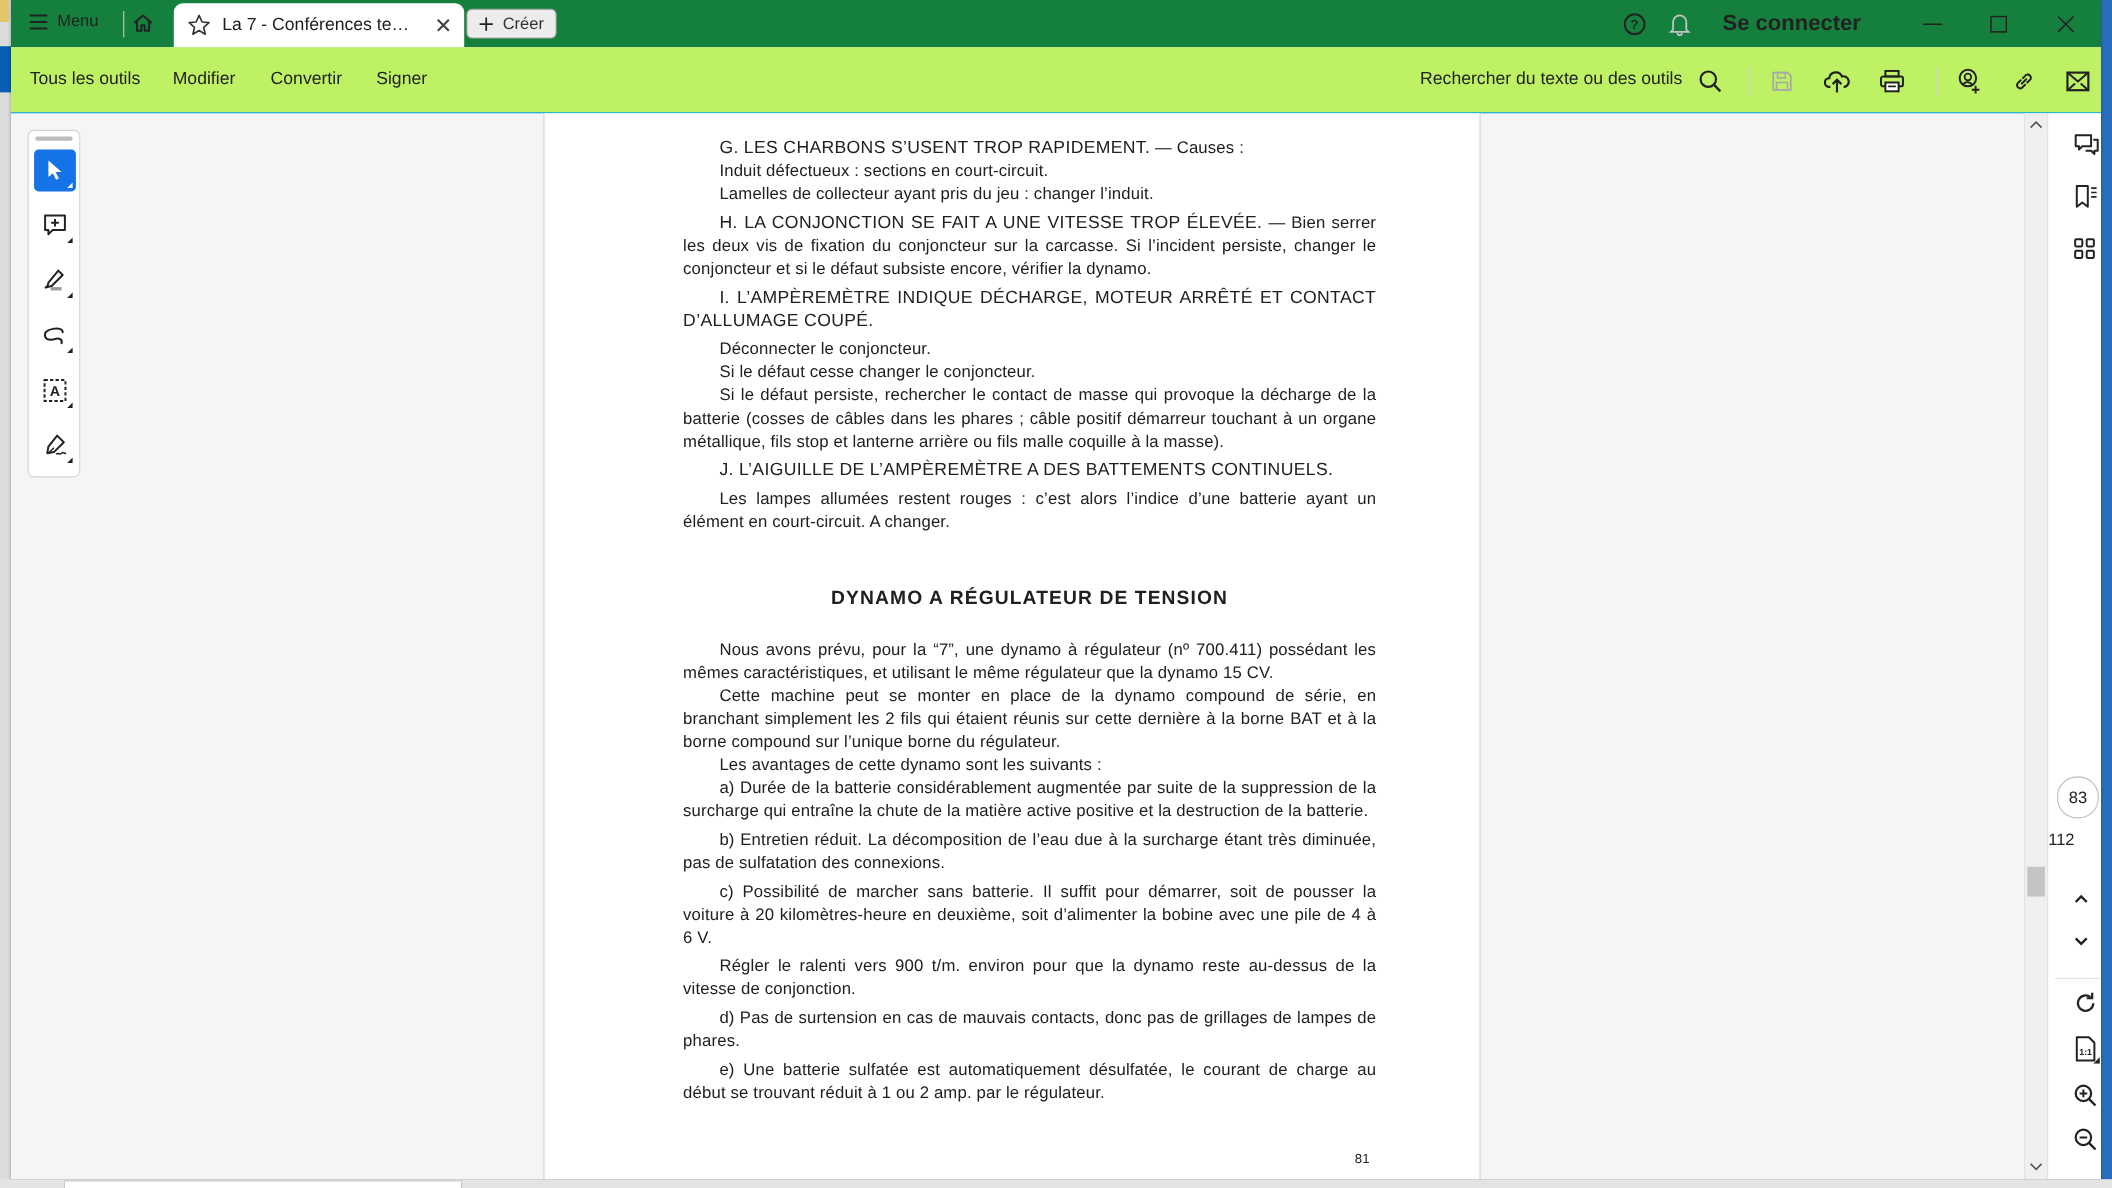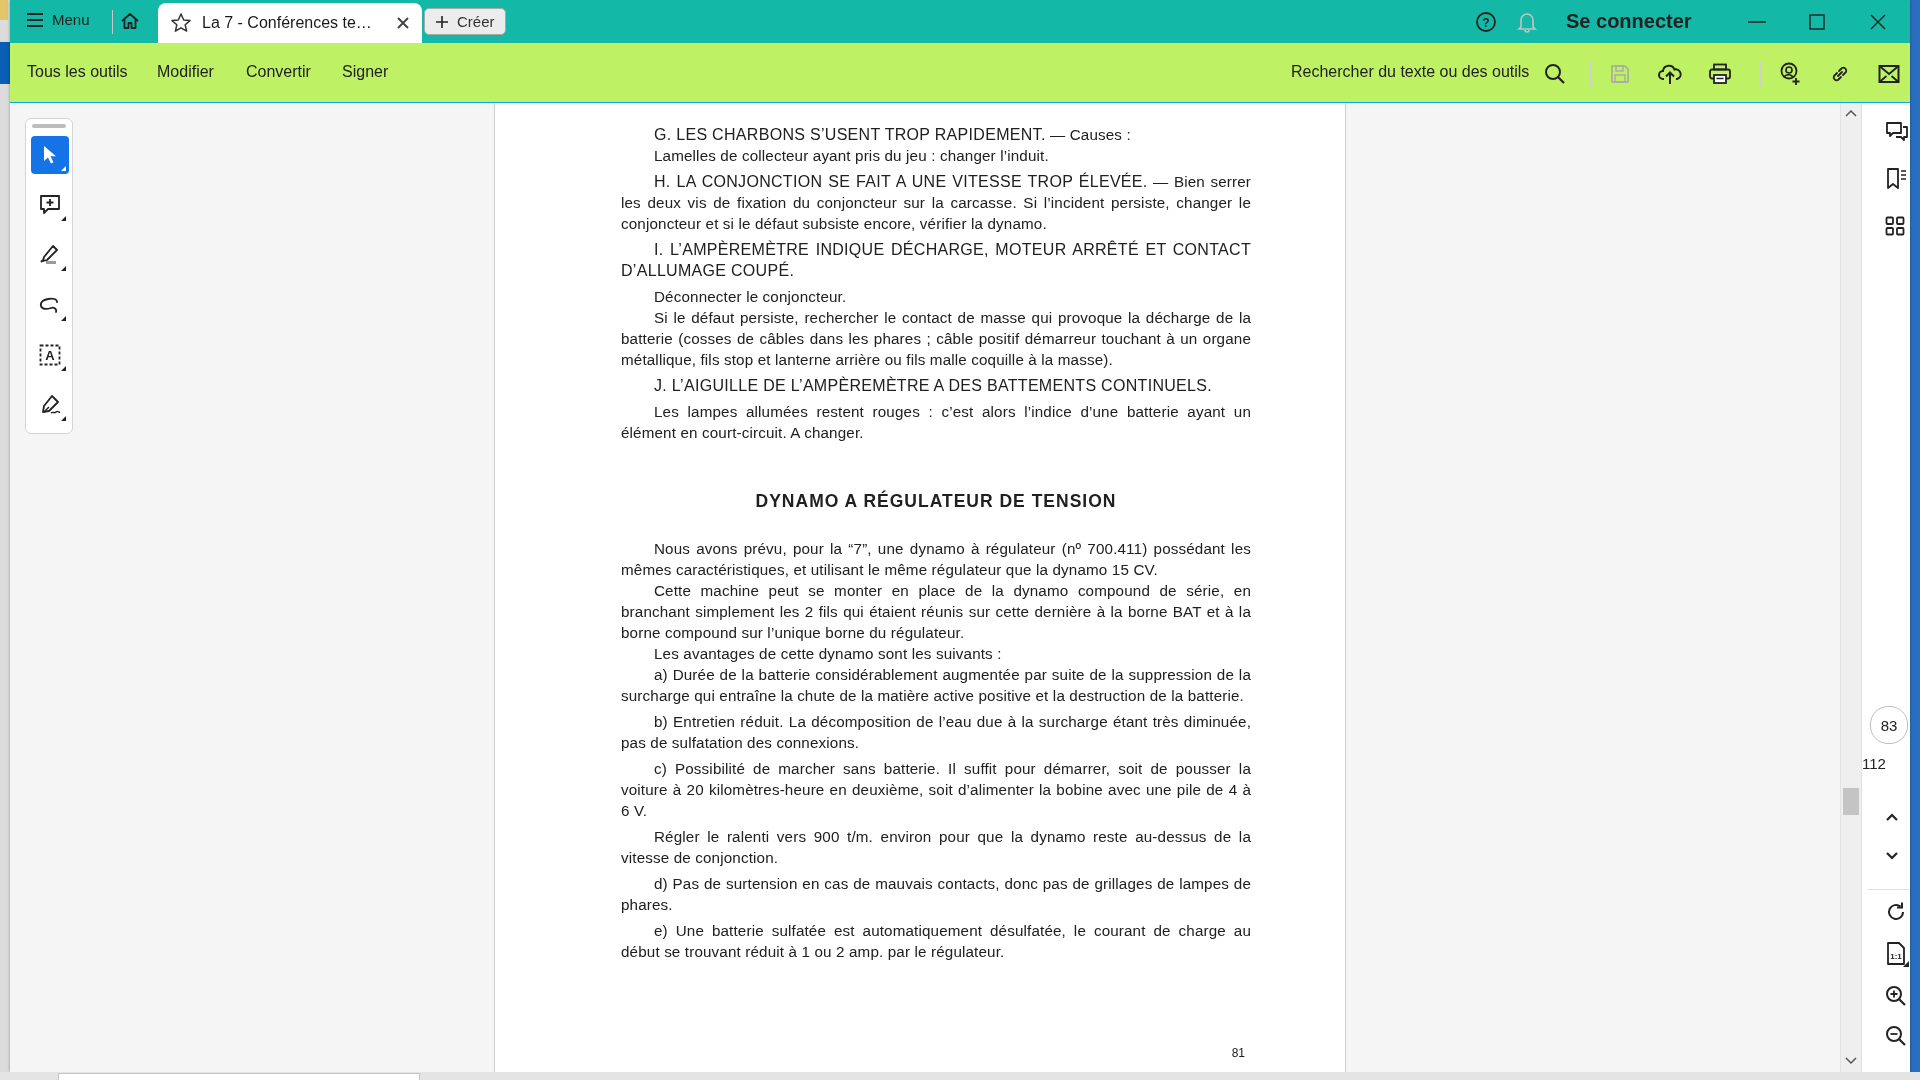--- a/index.html
+++ b/index.html
@@ -1,21 +1,21 @@
 <!DOCTYPE html>
 <html><head>
 <meta charset="utf-8">
 <style>
   html,body{margin:0;padding:0;}
   body{width:1920px;height:1080px;overflow:hidden;position:relative;background:#2a6fbf;font-family:"Liberation Sans",sans-serif;color:#1a1a1a;}
   .desk-strip{position:absolute;left:0;top:0;width:10px;height:1080px;background:#dcdcdc;}
   .desk-strip .blue{position:absolute;left:0;top:42px;width:10px;height:42px;background:#0a5fb4;}
   .desk-strip .gold{position:absolute;left:0;top:0;width:8px;height:20px;background:#e5c56a;}
   .window{position:absolute;left:10px;top:0;width:1900px;height:1072px;background:#fff;box-shadow:0 0 3px rgba(0,0,0,.35);overflow:hidden;}
-  .titlebar{position:absolute;left:0;top:0;right:0;height:43px;background:#14b8a6;}
+  .titlebar{position:absolute;left:0;top:0;right:0;height:43px;background:#15803d;}
   .tb-item{position:absolute;display:flex;align-items:center;gap:8px;font-size:15px;color:#222;}
   .menu-btn{left:16px;top:11px;}
   .sep-v{position:absolute;width:1px;background:#c8c8c8;}
   .home-btn{left:110px;top:11px;}
   .tab{position:absolute;left:148px;top:3px;width:264px;height:40px;background:#fff;border-radius:8px 8px 0 0;display:flex;align-items:center;padding:0 12px;box-sizing:border-box;gap:10px;font-size:16px;}
   .tab .tab-title{flex:1;white-space:nowrap;overflow:hidden;}
   .create-btn{position:absolute;left:414px;top:8px;height:27px;padding:0 10px;border:1px solid #a8a8a8;border-radius:5px;display:flex;align-items:center;gap:8px;font-size:15px;color:#333;box-sizing:border-box;background:#ececec;}
   .signin{position:absolute;left:1556px;top:10px;font-size:20px;font-weight:bold;color:#222;text-align:center;}
   .win-ctrl{position:absolute;top:8px;width:40px;height:28px;display:flex;align-items:center;justify-content:center;}
   .toolbar{position:absolute;left:0;top:43px;right:0;height:59px;background:#bef264;border-bottom:4px solid #0ea5e9;}
@@ -252,27 +252,29 @@
               <path d="M13 19c2-2 3 1 5-1s2 1 4 0" fill="none" stroke="#222" stroke-width="1.4"></path>
             </svg>
         </span>
         <span class="tri"></span>
       </div>
     </div>
 
     <div class="page">
       <div class="doc">
         <p class="ind"><span class="head">G. LES CHARBONS S’USENT TROP RAPIDEMENT.</span><span> — Causes :</span></p>
+        <p class="ind2">Induit défectueux : sections en court-circuit.</p>
         <p class="ind2">Lamelles de collecteur ayant pris du jeu : changer l’induit.</p>
         <div class="gap"></div>
         <p class="ind"><span class="head">H. LA CONJONCTION SE FAIT A UNE VITESSE TROP ÉLEVÉE.</span><span> — Bien serrer les deux vis de fixation du conjoncteur sur la carcasse. Si l’incident persiste, changer le conjoncteur et si le défaut subsiste encore, vérifier la dynamo.</span></p>
         <div class="gap"></div>
         <p class="ind head">I. L’AMPÈREMÈTRE INDIQUE DÉCHARGE, MOTEUR ARRÊTÉ ET CONTACT D’ALLUMAGE COUPÉ.</p>
         <div class="gap"></div>
         <p class="ind">Déconnecter le conjoncteur.</p>
+        <p class="ind">Si le défaut cesse changer le conjoncteur.</p>
         <p class="ind">Si le défaut persiste, rechercher le contact de masse qui provoque la décharge de la batterie (cosses de câbles dans les phares ; câble positif démarreur touchant à un organe métallique, fils stop et lanterne arrière ou fils malle coquille à la masse).</p>
         <div class="gap"></div>
         <p class="ind head">J. L’AIGUILLE DE L’AMPÈREMÈTRE A DES BATTEMENTS CONTINUELS.</p>
         <div class="gap"></div>
         <p class="ind">Les lampes allumées restent rouges : c’est alors l’indice d’une batterie ayant un élément en court-circuit. A changer.</p>
 
         <p class="title">DYNAMO A RÉGULATEUR DE TENSION</p>
 
         <p class="ind">Nous avons prévu, pour la “7”, une dynamo à régulateur (nº 700.411) possédant les mêmes caractéristiques, et utilisant le même régulateur que la dynamo 15 CV.</p>
         <p class="ind">Cette machine peut se monter en place de la dynamo compound de série, en branchant simplement les 2 fils qui étaient réunis sur cette dernière à la borne BAT et à la borne compound sur l’unique borne du régulateur.</p>

